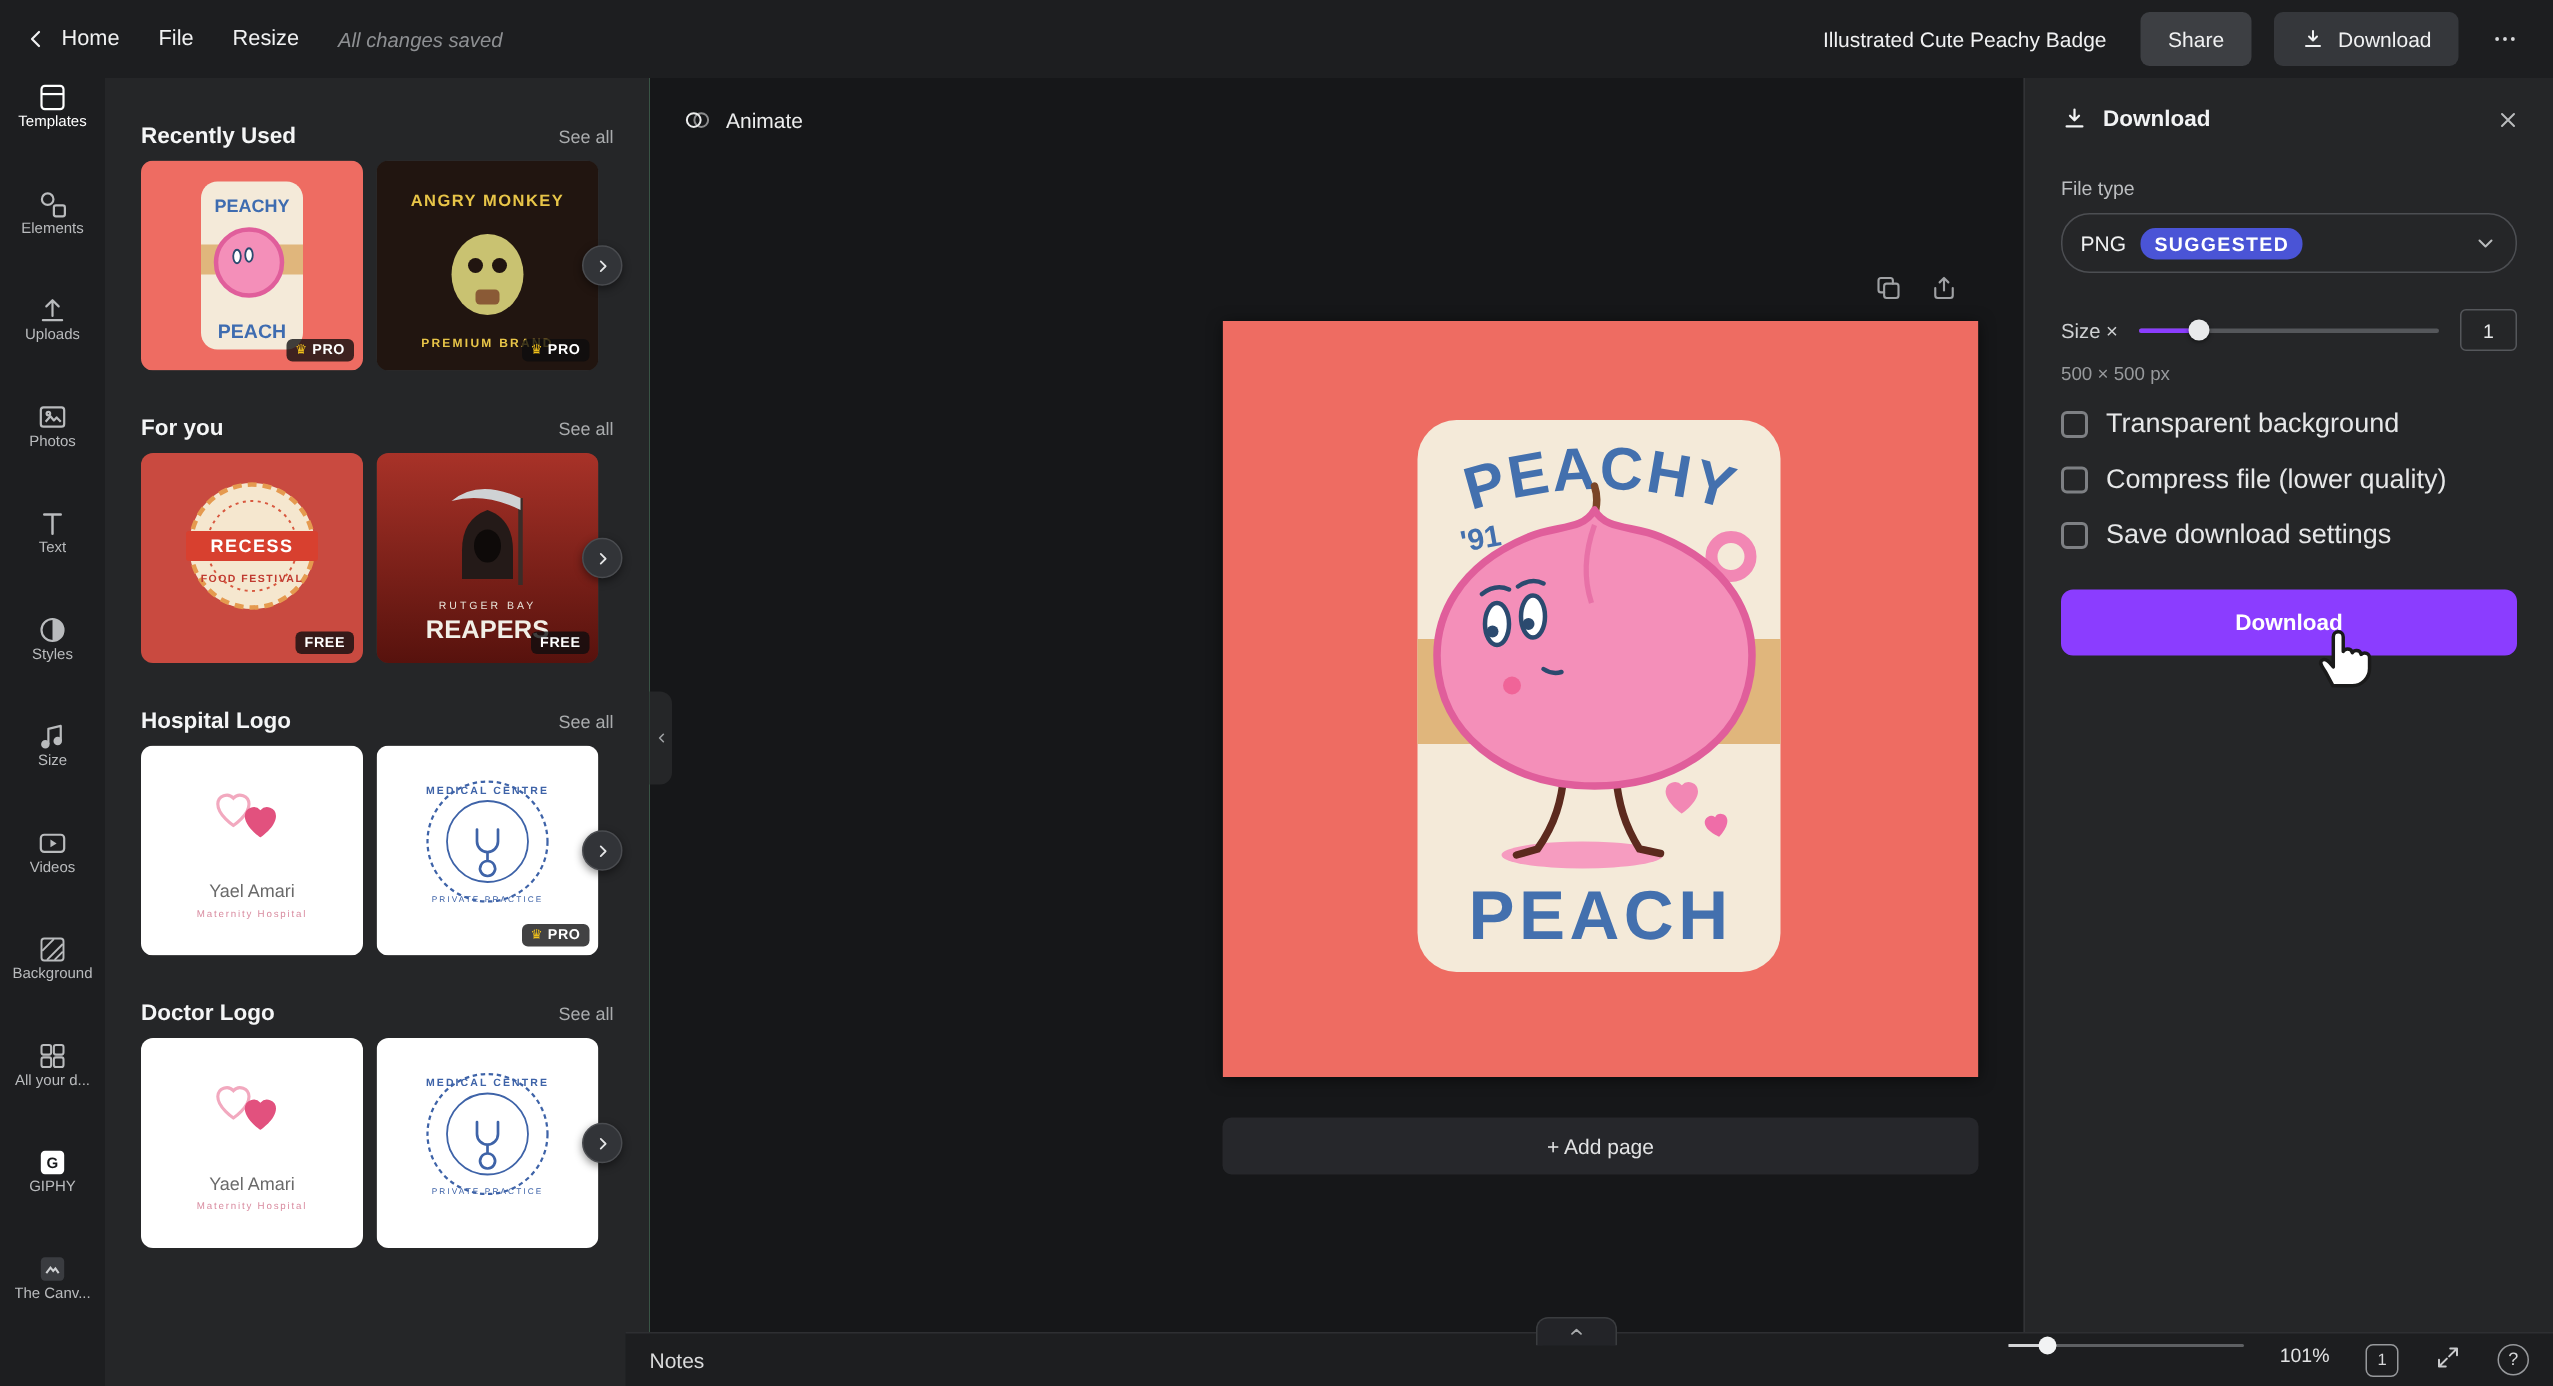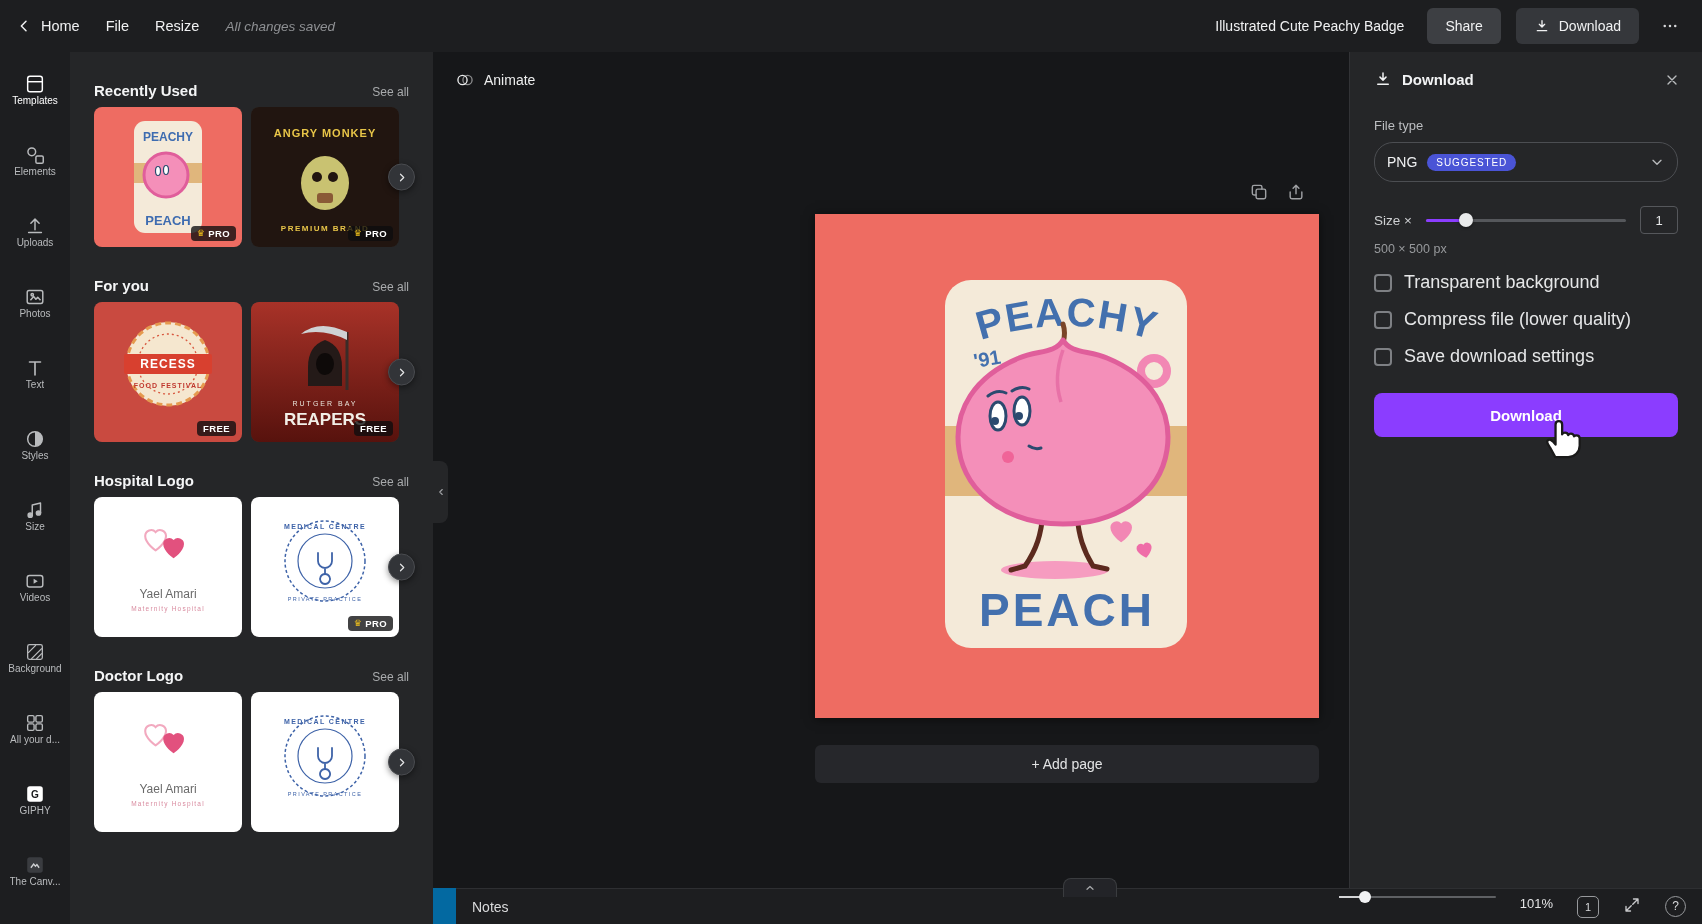--- a/index.html
+++ b/index.html
@@ -1,36 +1,36 @@
 <!DOCTYPE html>
 <html><head>
 <meta charset="utf-8">
 <style>
 * { box-sizing:border-box; margin:0; padding:0; }
 html,body { width:1702px; height:924px; background:#0f1012;
   font-family:"Liberation Sans","DejaVu Sans",sans-serif; }
-#app { position:relative; width:1702px; height:924px; overflow:hidden; background:#0369a1; color:#e8e9ea; }
+#app { position:relative; width:1702px; height:924px; overflow:hidden; background:#86efac; color:#e8e9ea; }
 .icon svg { display:block; }
 [data-interactable="true"] { cursor:pointer; }
 
 
 .topbar { position:absolute; inset:0 0 auto 0; height:52px; background:#1d1e20; display:flex; align-items:center; padding:0 16px; z-index:40; }
 .tb-left { display:flex; align-items:center; gap:26px; }
 .tb-home { display:flex; align-items:center; gap:9px; font-size:14.5px; color:#f0f1f2; }
 .tb-item { font-size:14.5px; color:#f0f1f2; }
 .tb-saved { font-size:13.5px; color:#8e9093; font-style:italic; }
 .tb-right { margin-left:auto; display:flex; align-items:center; gap:15px; }
 .tb-title { font-size:14px; color:#f0f1f2; margin-right:8px; }
 .btn { height:36px; border-radius:6px; display:flex; align-items:center; justify-content:center; gap:9px; font-size:14px; color:#f0f1f2; background:#3d3f43; padding:0 18px; border:0; font-family:inherit; }
 .btn.dl { background:#35373b; }
 .more-btn { background:transparent; width:32px; padding:0; color:#d7d8da; }
 
 
 .rail { position:absolute; top:52px; left:0; bottom:0; width:70px; background:#1d1e20; z-index:30; display:flex; flex-direction:column; padding-top:2px; }
-.rail-item { height:71px; display:flex; flex-direction:column; align-items:center; justify-content:center; gap:0; color:#b9bbbd; font-size:10px; }
+.rail-item { height:71px; display:flex; flex-direction:column; align-items:center; gap:0; color:#b9bbbd; font-size:10px; }
 .rail-item.active { color:#ffffff; }
 .rail-label { max-width:66px; overflow:hidden; text-overflow:ellipsis; white-space:nowrap; }
 
 
 .left-panel { position:absolute; top:52px; left:70px; bottom:0; width:363px; background:#252628; z-index:30; overflow:hidden; }
 .search-box { margin:22px 24px 0; height:38px; background:#1f2023; border:1px solid #55575b; border-radius:8px; display:flex; align-items:center; gap:9px; padding:0 12px; color:#a9abad; }
 .search-box input { flex:1; min-width:0; background:transparent; border:0; outline:0; color:#e8e9ea; font-size:14px; font-family:inherit; }
 .section { margin-top:30px; }
 .sec-head { display:flex; align-items:baseline; justify-content:space-between; padding:0 24px; margin-bottom:8px; }
 .sec-title { font-size:15px; font-weight:bold; color:#f4f5f6; }
@@ -52,37 +52,37 @@
 .design-canvas { position:absolute; left:382px; top:162px; width:504px; height:504px; overflow:hidden; box-shadow:0 1px 10px rgba(0,0,0,.55); }
 .add-page { position:absolute; left:382px; top:693px; width:504px; height:38px; border-radius:6px; background:#26272b; color:#e2e3e4; font-size:14px; display:flex; align-items:center; justify-content:center; }
 
 
 .dl-panel { position:absolute; top:52px; right:0; bottom:36px; width:353px; background:#252628; border-left:1px solid #323336; z-index:32; padding:0 24px; }
 .dl-head { display:flex; align-items:center; gap:10px; padding-top:18px; color:#f2f3f4; font-size:15px; font-weight:600; }
 .dl-close { position:absolute; top:16px; right:18px; color:#b9bbbd; padding:4px; }
 .dl-label { margin-top:30px; font-size:13px; color:#bcbec1; }
 .dl-select { margin-top:9px; height:40px; border:1px solid #4c4e52; border-radius:19px; display:flex; align-items:center; gap:10px; padding:0 12px; }
 .dl-select-value { font-size:14px; color:#f0f1f2; }
-.pill { background:#4a54d6; color:#fff; font-size:10px; font-weight:normal; letter-spacing:.9px; padding:3px 9px; border-radius:10px; }
+.pill { background:#4a54d6; color:#fff; font-size:13px; font-weight:bold; letter-spacing:.9px; padding:3px 9px; border-radius:10px; }
 .dl-select .chev { margin-left:auto; color:#b9bbbd; }
 .size-row { margin-top:24px; display:flex; align-items:center; gap:14px; }
 .size-label { font-size:13.5px; color:#cfd1d3; white-space:nowrap; }
 .slider { position:relative; flex:1; height:3px; border-radius:2px; background:#55575b; }
 .slider-fill { position:absolute; left:0; top:0; bottom:0; width:20%; background:#8b3dff; border-radius:2px; }
 .slider-knob { position:absolute; left:20%; top:50%; transform:translate(-50%,-50%); width:14px; height:14px; border-radius:50%; background:#e9eaeb; box-shadow:0 1px 3px rgba(0,0,0,.5); }
 .size-input { width:38px; height:28px; border:1px solid #55575b; border-radius:4px; background:transparent; color:#e8e9ea; font-size:13px; text-align:center; font-family:inherit; }
 .dl-dims { margin-top:8px; font-size:12.5px; color:#97999c; }
 .cb-row { margin-top:16px; display:flex; align-items:center; gap:12px; }
 .cb-box { width:18px; height:18px; border:2px solid #7e8084; border-radius:4px; flex:none; background:transparent; }
 .cb-label { font-size:18px; color:#e6e7e8;text-align:center; }
 .dl-btn { margin-top:26px; width:100%; height:44px; border:0; border-radius:8px; background:#8b3dff; color:#fff; font-size:15px; font-weight:600; font-family:inherit; }
 .cursor-hand { position:absolute; left:190px; top:362px; width:42px; height:46px; }
 
 
-.bottombar { position:absolute; left:456px; right:0; bottom:0; height:36px; background:#1d1e20; border-top:1px solid #2e2f32; display:flex; align-items:center; padding:0 16px; z-index:34; }
+.bottombar { position:absolute; left:417px; right:0; bottom:0; height:36px; background:#1d1e20; border-top:1px solid #2e2f32; display:flex; align-items:center; padding:0 16px; z-index:34; }
 .notes { font-size:14px; color:#dadbdc; }
 .bb-right { margin-left:auto; display:flex; gap:24px; }
 .zoom-slider { position:relative; width:157px; height:2px; background:#5e6063; border-radius:2px; }
 .zoom-fill { position:absolute; left:0; top:0; bottom:0; width:17%; background:#d3d4d6; }
 .zoom-knob { position:absolute; left:17%; top:50%; transform:translate(-50%,-50%); width:12px; height:12px; background:#f2f3f4; border-radius:50%; }
 .zoom-label { font-size:13px; color:#e2e3e4; }
 .page-box { width:22px; height:22px; border:1.5px solid #97999c; border-radius:5px; color:#d7d8da; font-size:11px; display:flex; align-items:center; justify-content:center; }
 .help-btn { width:21px; height:21px; border:1.5px solid #97999c; border-radius:50%; color:#d7d8da; font-size:12px; display:flex; align-items:center; justify-content:center; }
 .sheet-pill { position:absolute; left:607px; top:-11px; width:54px; height:19px; background:#232428; border:1px solid #3a3c3f; border-bottom:0; border-radius:8px 8px 0 0; display:flex; align-items:center; justify-content:center; color:#a9abad; }
 </style>

